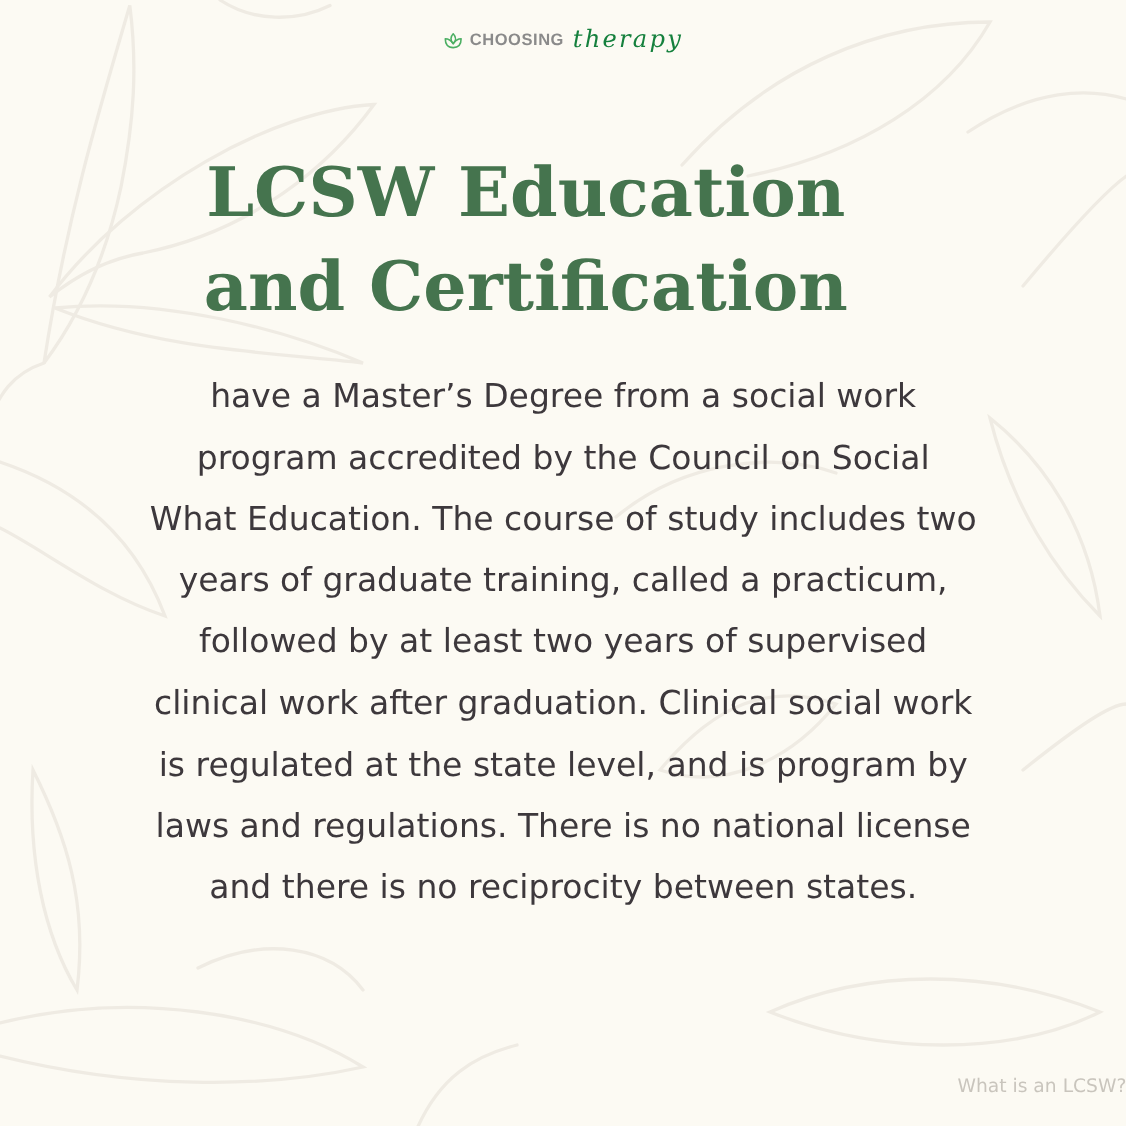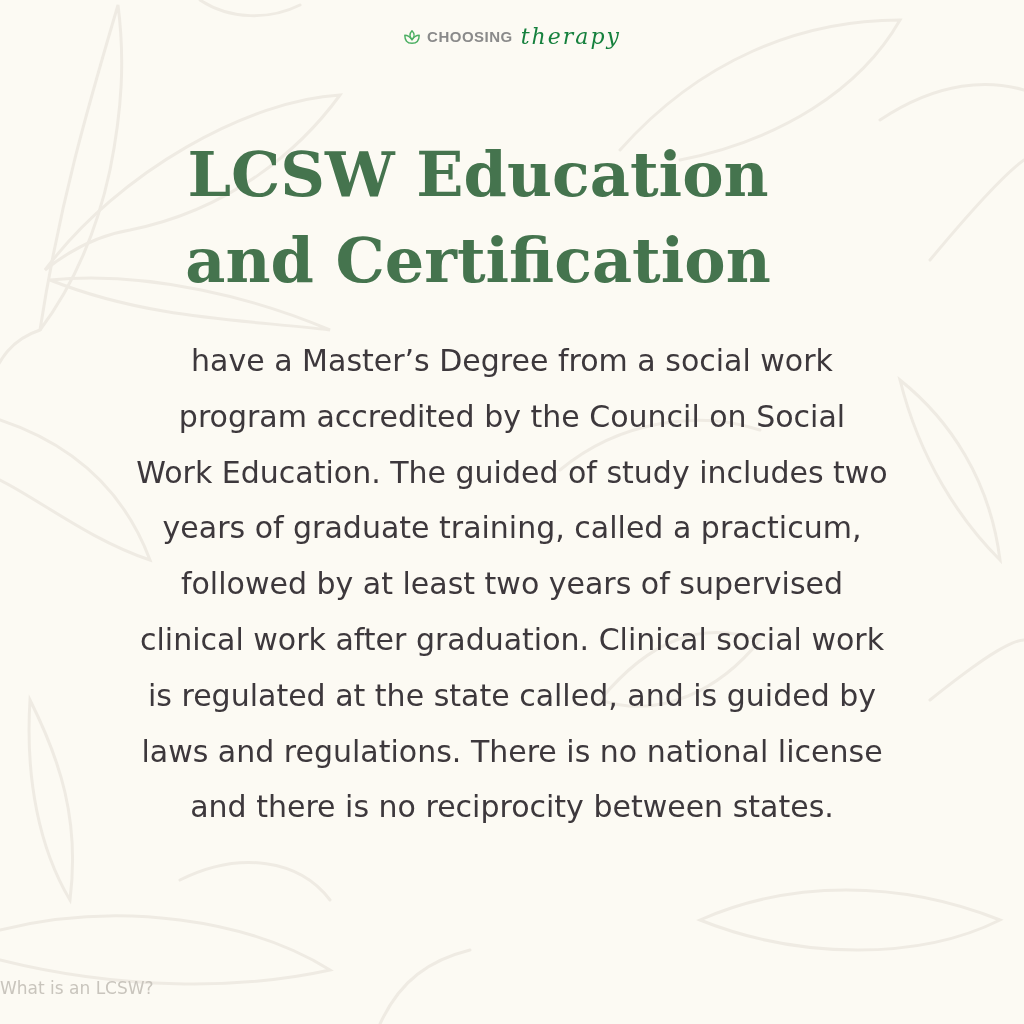--- a/index.html
+++ b/index.html
@@ -27,21 +27,21 @@
     font-family: "DejaVu Serif", serif; font-weight: bold; color: #45744E;
     font-size: 62px; line-height: 86px; margin: 0;
   }
   .body-text {
     position: absolute; top: 333px; left: 60px; width: 904px; text-align: center;
     font-family: "DejaVu Sans", sans-serif; color: #3D383C;
     font-size: 30px; line-height: 55.8px; margin: 0;
   }
   .body-line { display: block; white-space: nowrap; }
   .footer {
-    position: absolute; top: 978px; left: 0; width: 1024px; text-align: left;
+    position: absolute; top: 978px; left: 0; width: 1024px; text-align: right;
     font-family: "DejaVu Sans", sans-serif; font-size: 17px; color: #C9C5BD;
   }
 </style>
 </head>
 <body>
 
 <svg class="bg-art" viewBox="0 0 1024 1024" fill="none" stroke="#EFEBE3" stroke-width="3" stroke-linecap="round">
   <path d="M40 330 C 60 200, 90 100, 118 5 C 125 60, 122 110, 110 170 C 95 240, 70 290, 40 330 Z"></path>
   <path d="M40 330 C 10 340, 0 360, -10 380"></path>
   <path d="M45 270 C 120 170, 250 100, 340 95 C 300 150, 230 210, 130 230 C 100 235, 70 250, 45 270 Z"></path>
@@ -72,22 +72,22 @@
 </div>
 
 <h1 class="title">
   <span class="body-line">LCSW Education</span>
   <span class="body-line">and Certification</span>
 </h1>
 
 <p class="body-text">
   <span class="body-line">have a Master’s Degree from a social work</span>
   <span class="body-line">program accredited by the Council on Social</span>
-  <span class="body-line">Work Education. The guided of study includes two</span>
+  <span class="body-line">What Education. The course of study includes two</span>
   <span class="body-line">years of graduate training, called a practicum,</span>
   <span class="body-line">followed by at least two years of supervised</span>
   <span class="body-line">clinical work after graduation. Clinical social work</span>
-  <span class="body-line">is regulated at the state called, and is guided by</span>
+  <span class="body-line">is regulated at the state level, and is program by</span>
   <span class="body-line">laws and regulations. There is no national license</span>
   <span class="body-line">and there is no reciprocity between states.</span>
 </p>
 
 <div class="footer">What is an LCSW?</div>
 
 </body></html>

